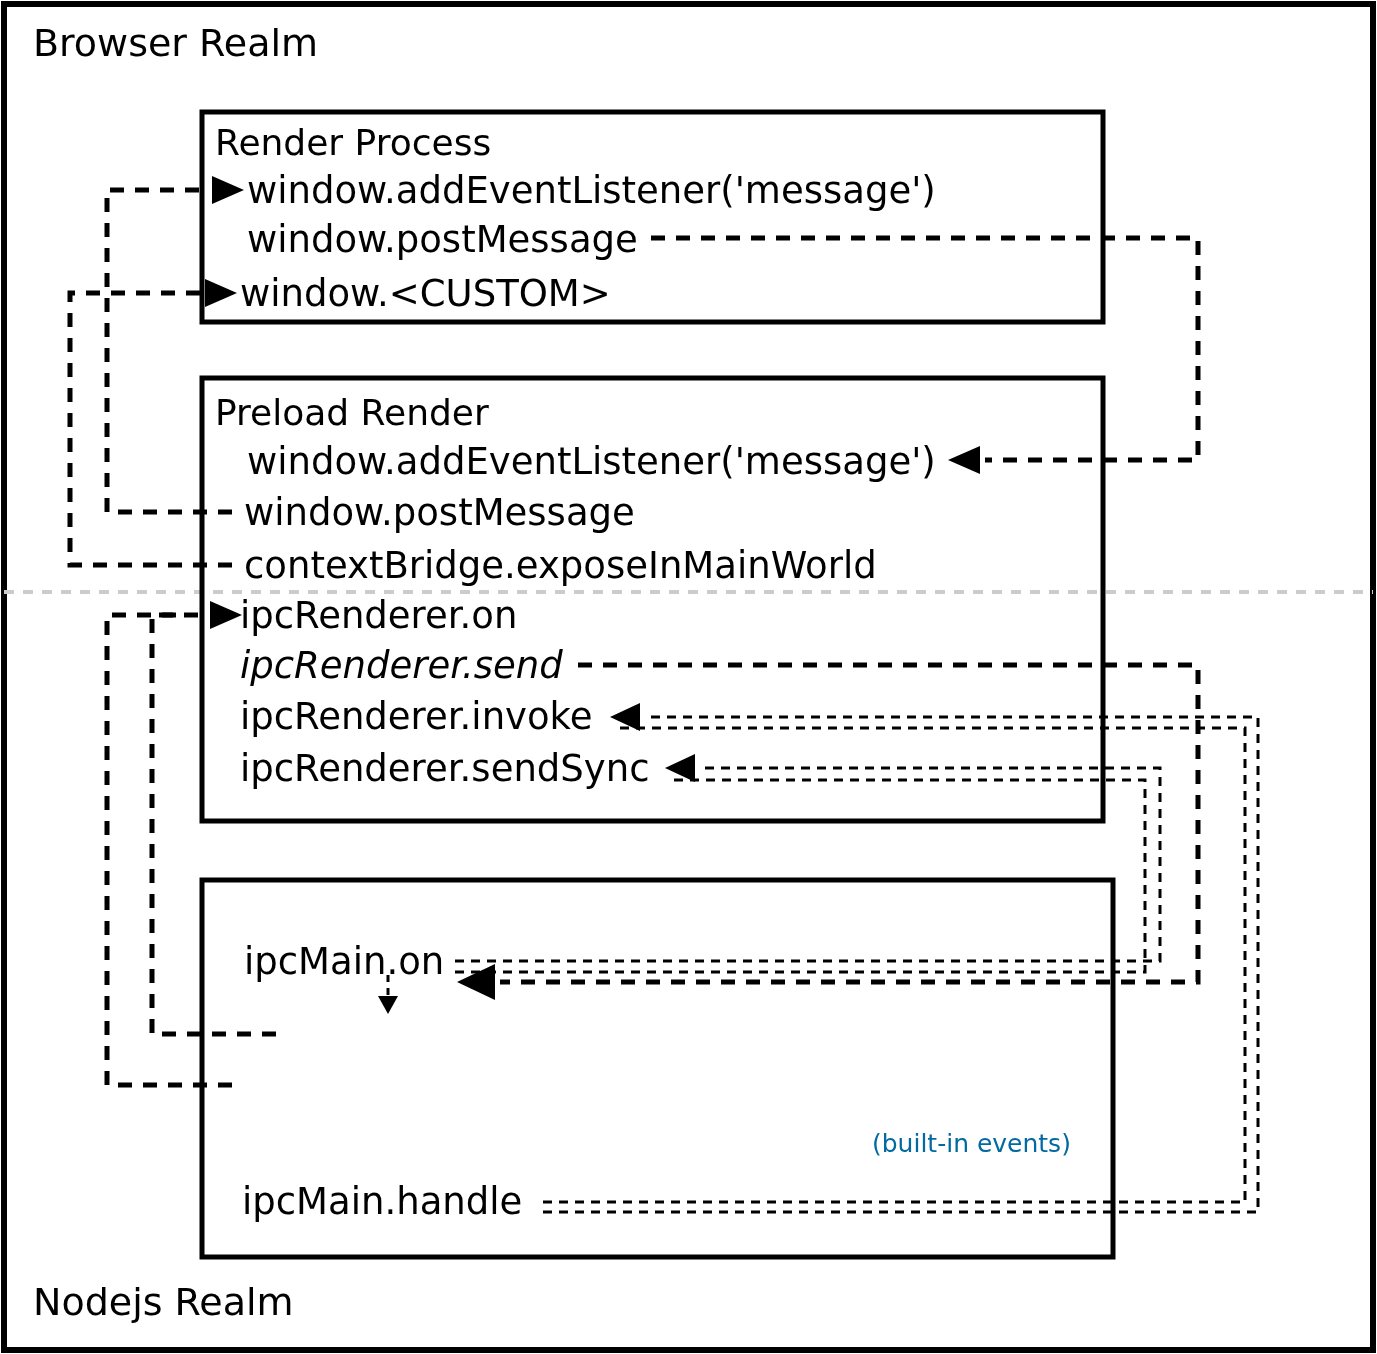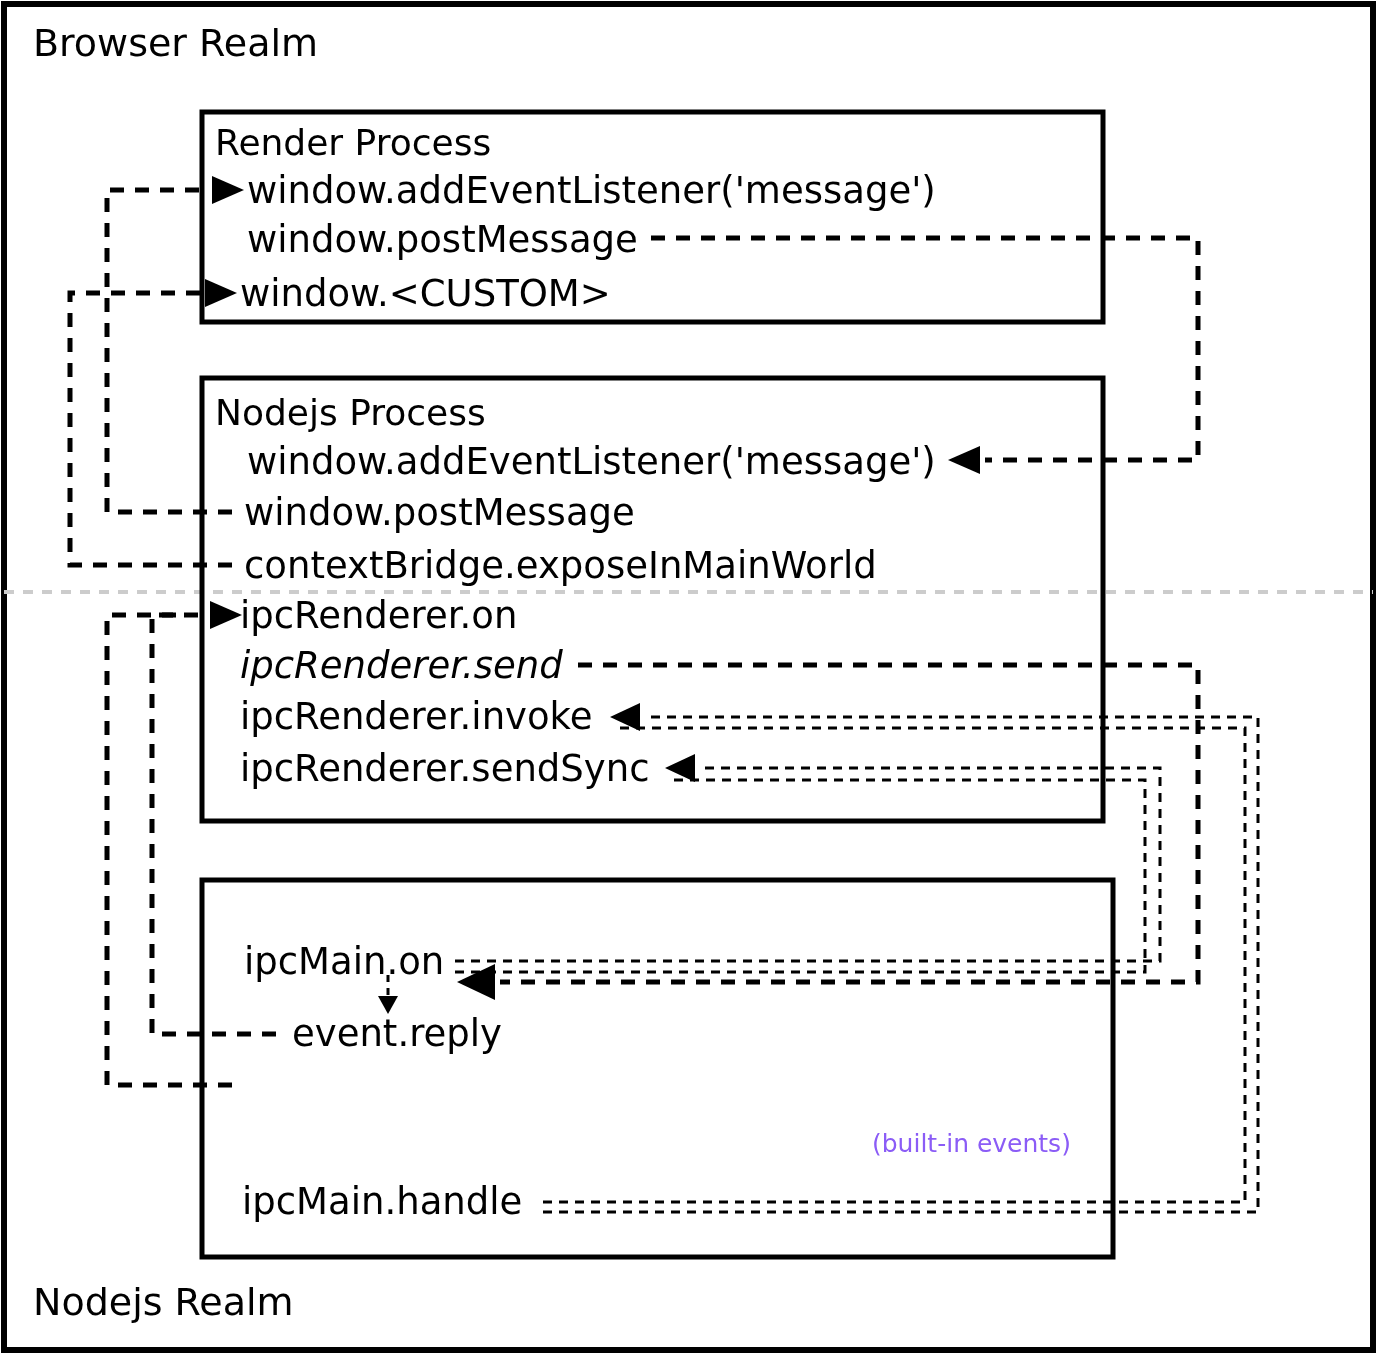--- a/index.html
+++ b/index.html
@@ -73,21 +73,21 @@
   }
   .api-line {
     font-size: 37px;
   }
   .api-dim {
     font-size: 37px;
     color: #b9b9b9;
   }
   .api-note {
     font-size: 25px;
-    color: #8b5cf6;
+    color: #0369a1;
   }
 </style>
 </head>
 <body>
 
 <div id="stage">
 
   <svg class="canvas" viewBox="0 0 1377 1354">
 
     <rect class="outer-border" x="4" y="4" width="1369" height="1346"></rect>
@@ -153,40 +153,39 @@
   <div class="txt realm-label" style="left:33px; top:1283px;">Nodejs Realm</div>
 
   <div class="txt proc-title" style="left:215px; top:125px;">Render Process</div>
 
   <div class="txt api-line" style="left:247px; top:172px;">window.addEventListener('message')</div>
 
   <div class="txt api-line" style="left:247px; top:221px;">window.postMessage</div>
 
   <div class="txt api-line" style="left:240px; top:275px;">window.&lt;CUSTOM&gt;</div>
 
-  <div class="txt proc-title" style="left:215px; top:395px;">Nodejs Process</div>
+  <div class="txt proc-title" style="left:215px; top:395px;">Preload Render</div>
 
   <div class="txt api-line" style="left:247px; top:443px;">window.addEventListener('message')</div>
 
   <div class="txt api-line" style="left:244px; top:494px;">window.postMessage</div>
 
   <div class="txt api-line" style="left:244px; top:547px;">contextBridge.exposeInMainWorld</div>
 
   <div class="txt api-line" style="left:240px; top:597px;">ipcRenderer.on</div>
 
   <div class="txt api-line" style="left:240px; top:647px;font-style:italic;">ipcRenderer.send</div>
 
   <div class="txt api-line" style="left:240px; top:698px;text-align:right;">ipcRenderer.invoke</div>
 
   <div class="txt api-line" style="left:240px; top:750px;">ipcRenderer.sendSync</div>
 
 
   <div class="txt api-line" style="left:244px; top:943px;">ipcMain.on</div>
 
-  <div class="txt api-line" style="left:292px; top:1015px;">event.reply</div>
 
 
 
   <div class="txt api-note" style="left:872px; top:1131px;">(built-in events)</div>
 
   <div class="txt api-line" style="left:242px; top:1183px;">ipcMain.handle</div>
 
 </div>
 
 </body></html>

